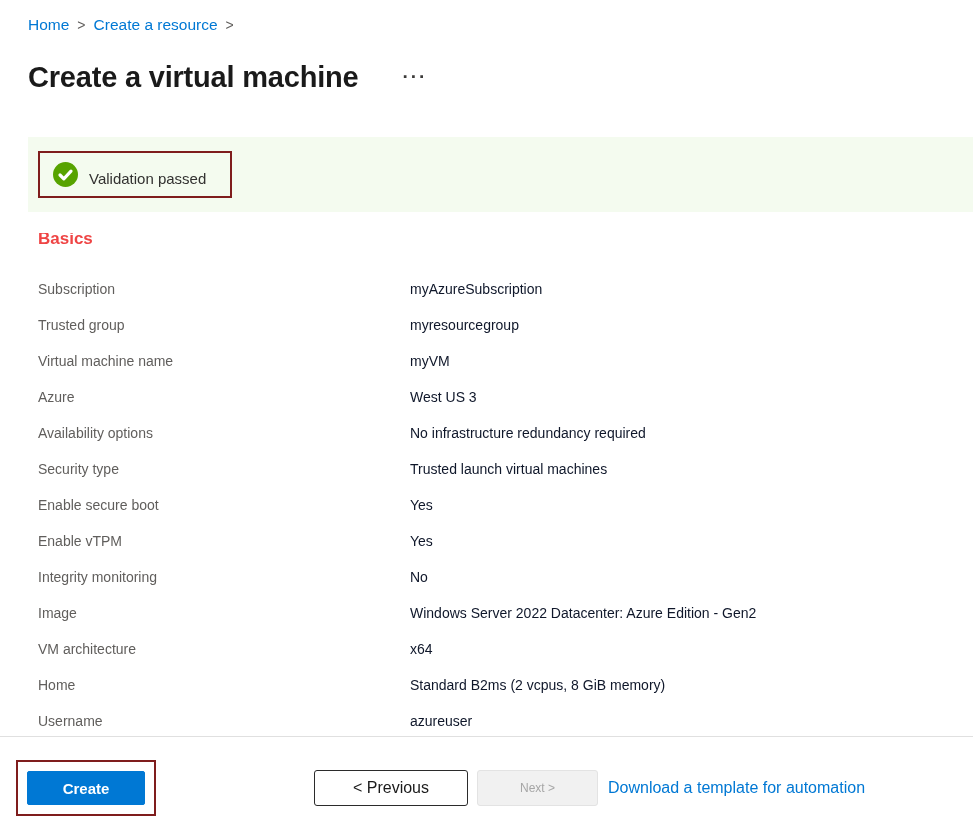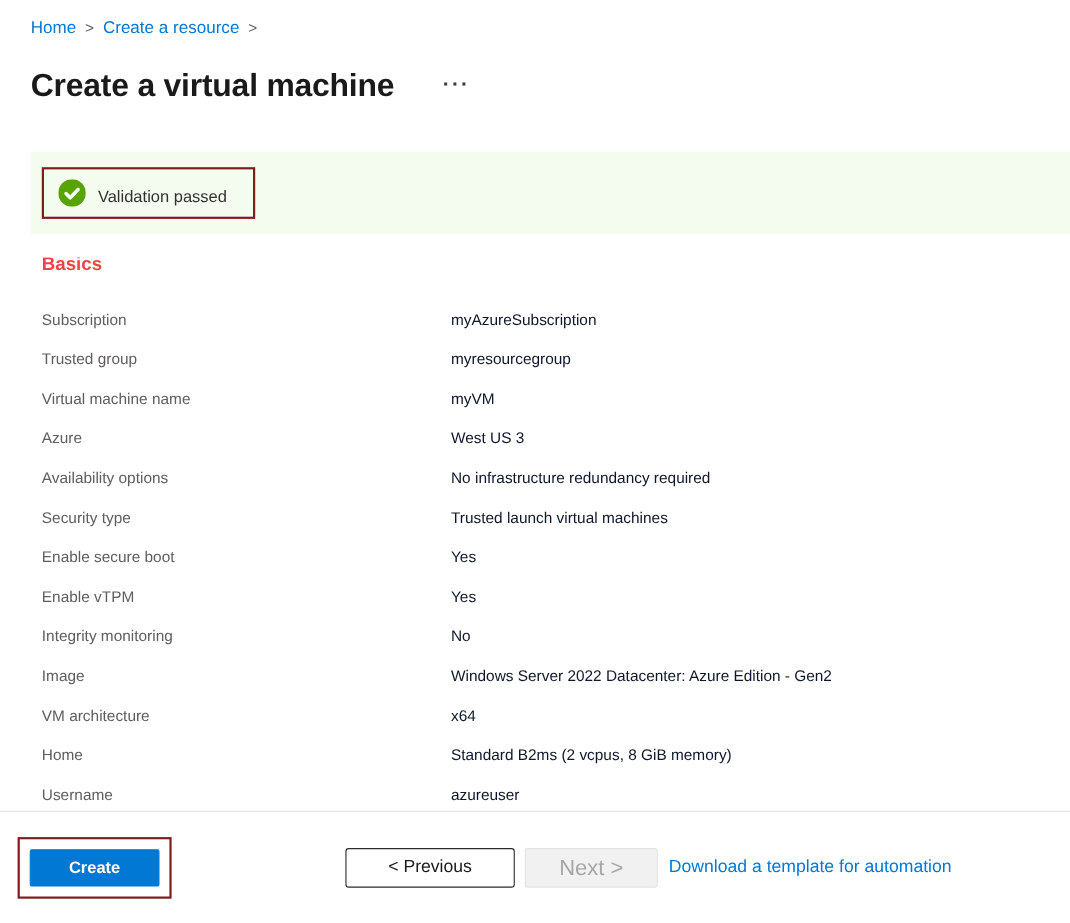--- a/index.html
+++ b/index.html
@@ -41,21 +41,21 @@
   
   .footer-divider{border:none;border-top:1px solid #e0e0e0;margin:-3px 0 0 0;width:100%;}
   .footer{display:flex;align-items:center;padding:23px 0 0 16px;}
   .create-box{padding:9px;}
   button{font-family:"Liberation Sans","DejaVu Sans",sans-serif;}
   .btn-primary{width:118px;height:34px;background:#0078d4;color:#ffffff;border:1px solid #0078d4;
     border-radius:2px;font-size:15px;font-weight:700;cursor:pointer;}
   .btn-secondary{width:154px;height:36px;margin-left:158px;background:#ffffff;color:#1a1a1a;
     border:1px solid #2b2b2b;border-radius:3px;font-size:16px;cursor:pointer;}
   .btn-disabled{width:121px;height:36px;margin-left:9px;background:#f1f1f1;color:#a6a6a6;
-    border:1px solid #e3e3e3;border-radius:3px;font-size:20px;cursor:default;}
+    border:1px solid #e3e3e3;border-radius:3px;font-size:12px;cursor:default;}
   .download-link{margin-left:10px;color:#0078d4;font-size:16px;text-decoration:none;cursor:pointer;}
 </style>
 </head>
 <body>
 
 <div class="page">
 
   <nav class="breadcrumb">
     <a href="#">Home</a><span class="sep">&gt;</span><a href="#">Create a resource</a><span class="sep">&gt;</span>
   </nav>

